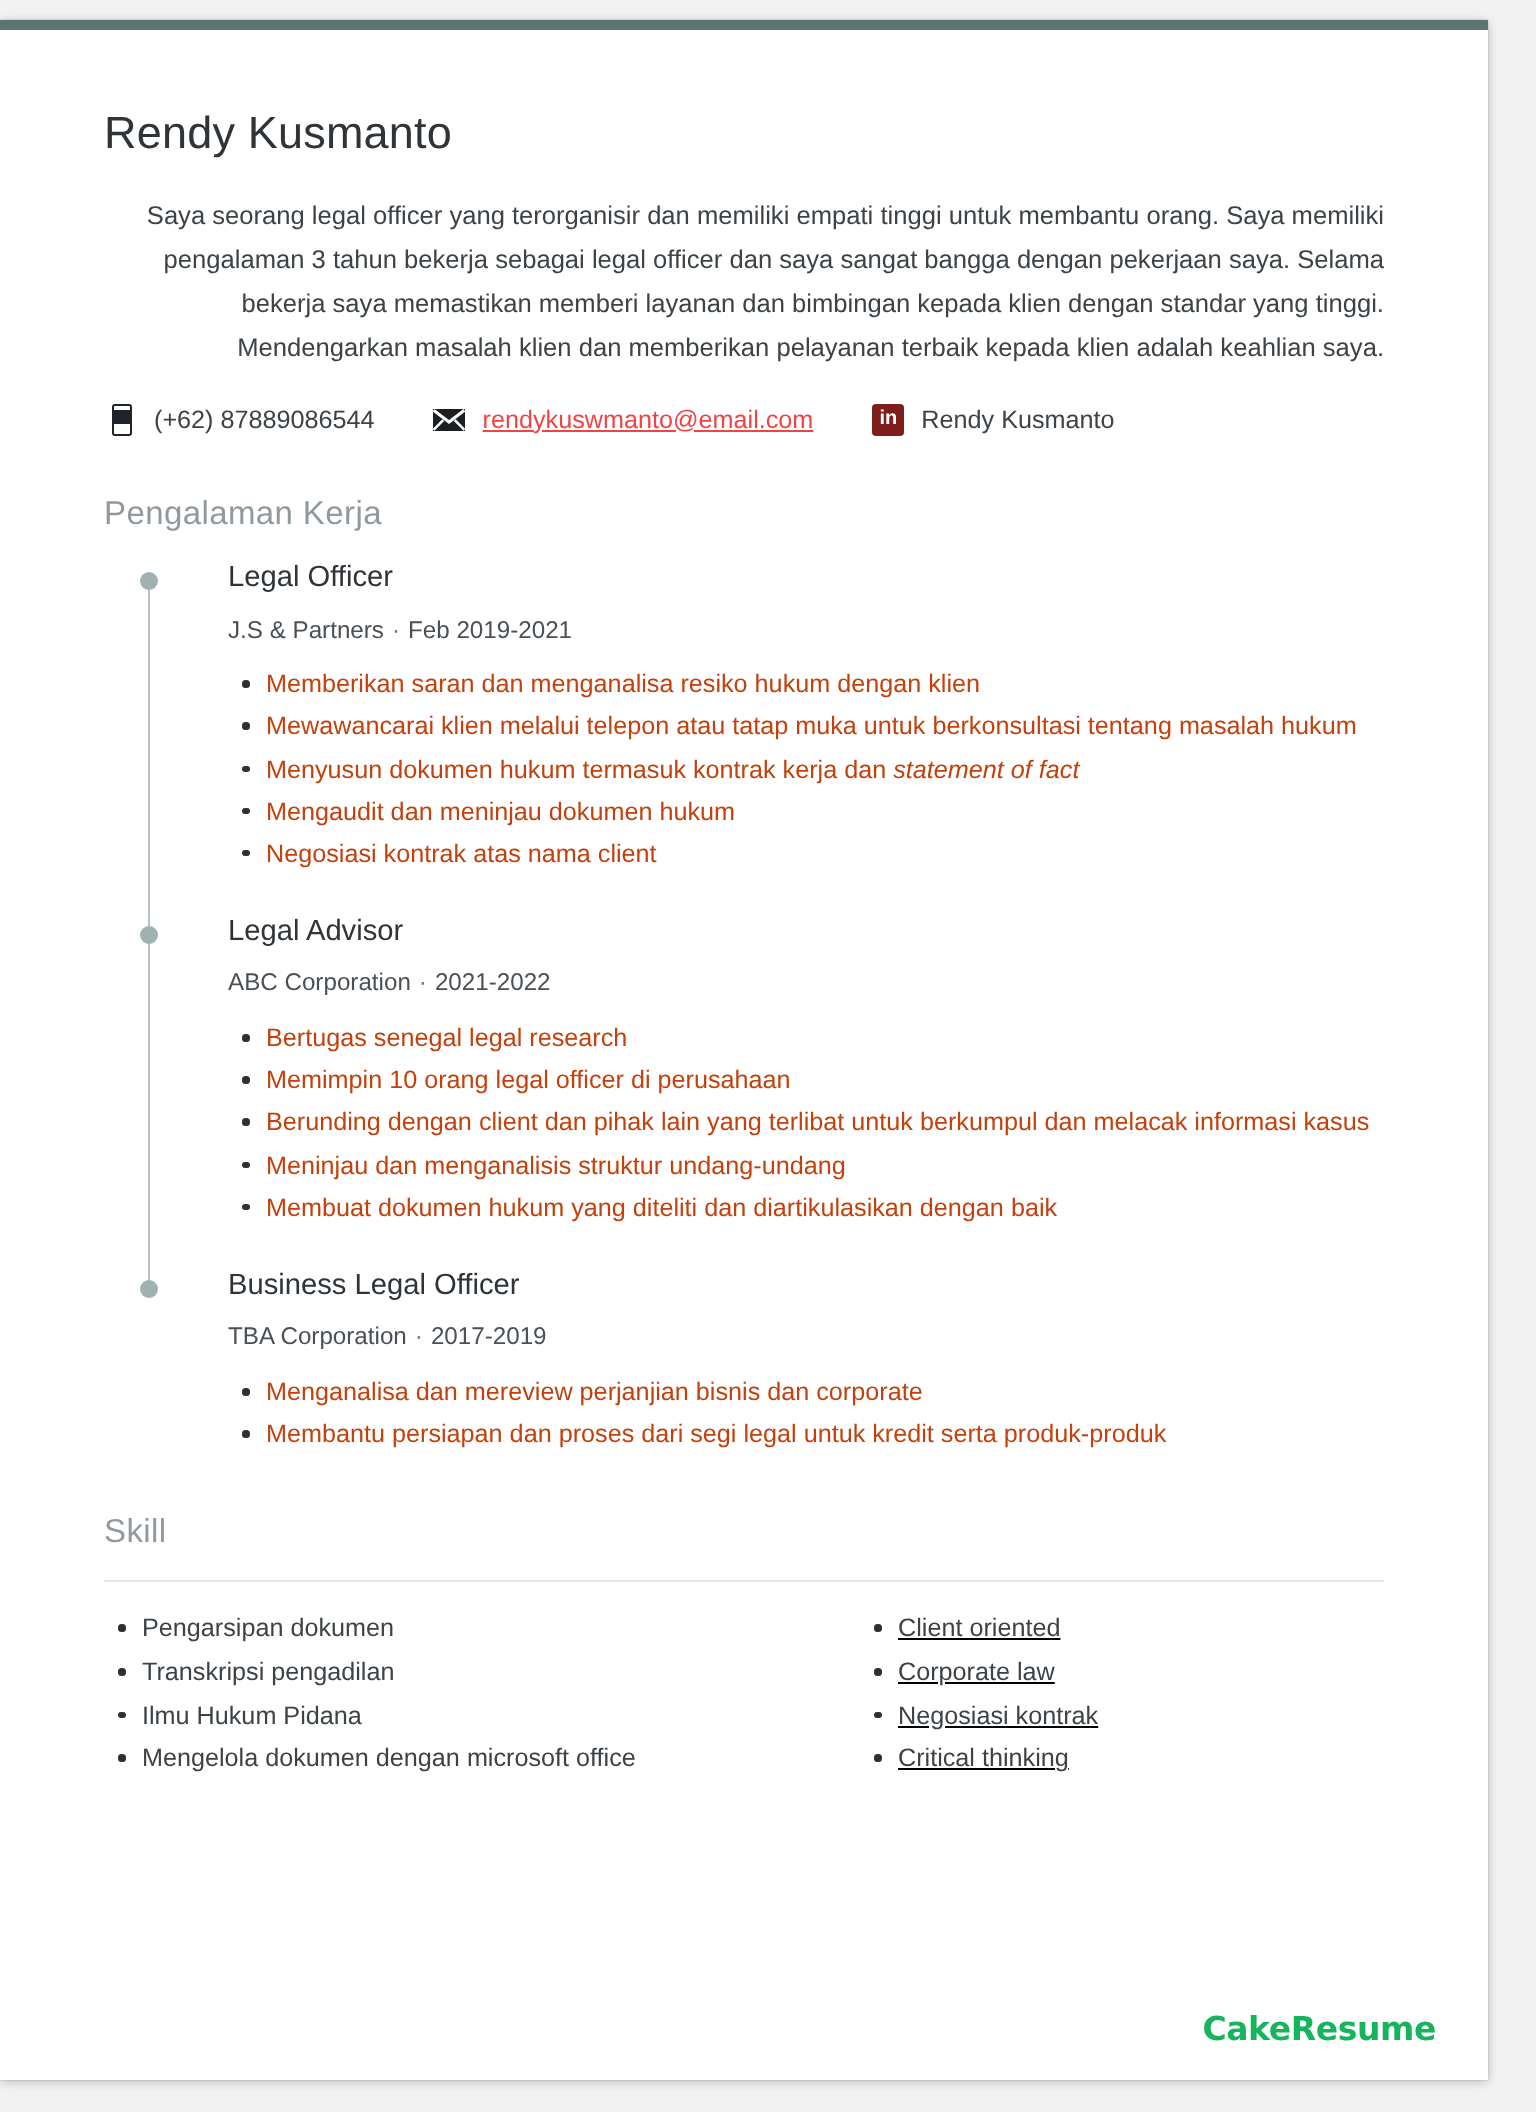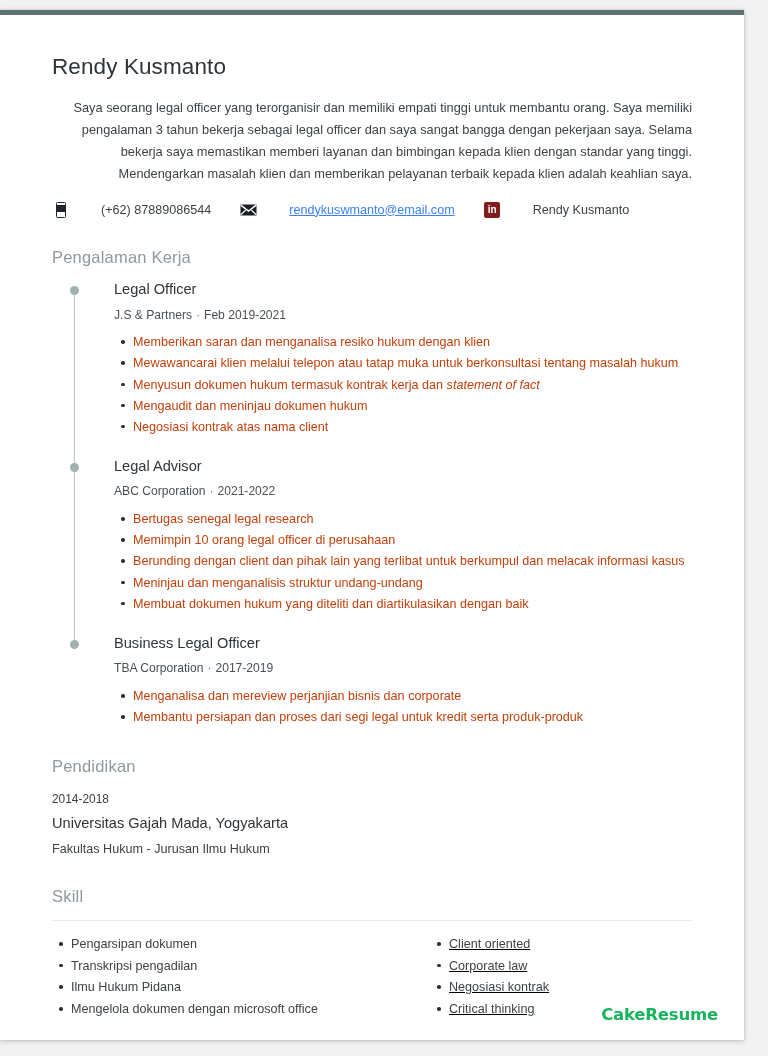--- a/index.html
+++ b/index.html
@@ -71,33 +71,32 @@
     margin-top: 14px;
     margin-bottom: 0;
   }
   .contact-item {
     display: flex;
     align-items: center;
     margin-right: 29px;
     font-size: 12.6px;
     color: #3c4246;
     white-space: nowrap;
-    gap: 24px;
   }
   .contact-item .ico {
     display: inline-flex;
     align-items: center;
     justify-content: center;
     width: 17px;
     height: 17px;
     margin-right: 8px;
     flex: 0 0 auto;
   }
   .contact-item a {
-    color: #3b82f6;
+    color: #ef4444;
     text-decoration: underline;
     font-size: 12.6px;
   }
 
   .phone-glyph {
     width: 10px;
     height: 16px;
     border: 1.6px solid #20242a;
     border-radius: 1.5px;
     position: relative;
@@ -349,28 +348,20 @@
               <p class="job-meta"><span>TBA Corporation</span><span class="dot-sep">·</span><span>2017-2019</span></p>
               <ul class="bullets">
                 <li><span>Menganalisa dan mereview perjanjian bisnis dan corporate</span></li>
                 <li><span>Membantu persiapan dan proses dari segi legal untuk kredit serta produk-produk</span></li>
               </ul>
             </div>
           </div>
       </div>
     </div>
 
-    <div class="section">
-      <h2 class="section-title">Pendidikan</h2>
-      <div class="edu-block">
-        <p class="edu-years">2014-2018</p>
-        <p class="edu-school">Universitas Gajah Mada, Yogyakarta</p>
-        <p class="edu-major">Fakultas Hukum - Jurusan Ilmu Hukum</p>
-      </div>
-    </div>
 
     <div class="section">
       <h2 class="section-title">Skill</h2>
       <div class="skills-wrap">
         <div class="skill-col">
             <ul id="skills-col-0">
               <li>Pengarsipan dokumen</li>
               <li>Transkripsi pengadilan</li>
               <li>Ilmu Hukum Pidana</li>
               <li>Mengelola dokumen dengan microsoft office</li>

